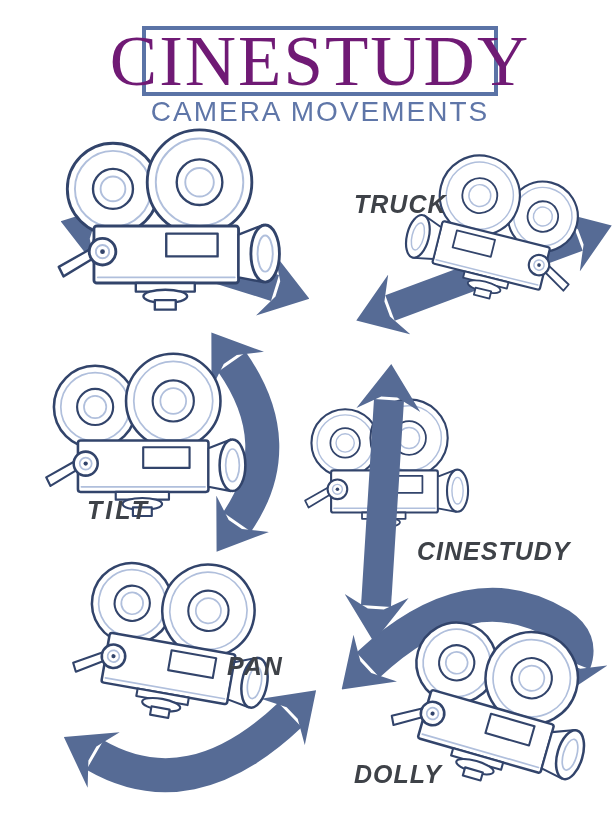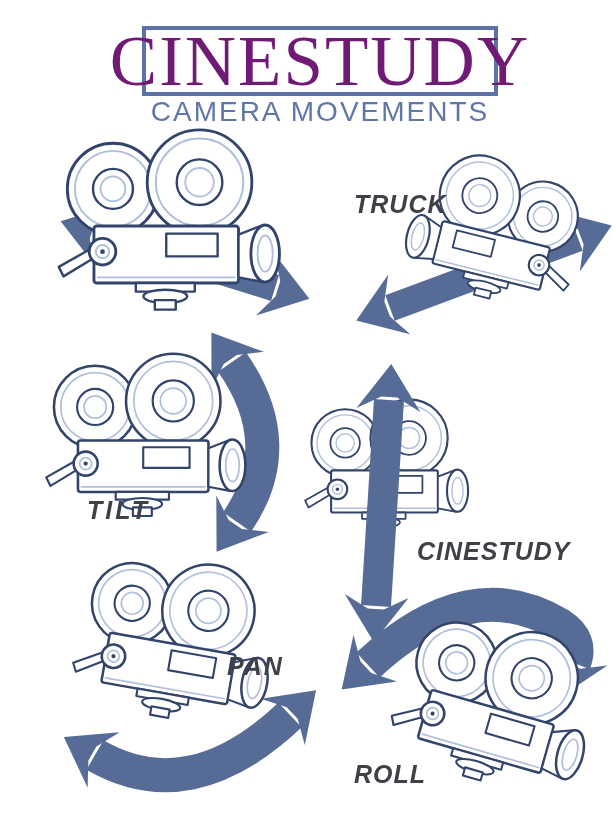--- a/index.html
+++ b/index.html
@@ -123,15 +123,15 @@
     </svg>
 
   <svg class="layer over" viewBox="0 0 616 830">
     <path class="straight thick" d="M389,400 L376,606"></path>
   </svg>
 
   <div class="mlabel lbl-truck">TRUCK</div>
   <div class="mlabel lbl-tilt">TILT</div>
   <div class="mlabel lbl-pedestal">CINESTUDY</div>
   <div class="mlabel lbl-pan">PAN</div>
-  <div class="mlabel lbl-roll">ROLL</div>
+  <div class="mlabel lbl-roll">DOLLY</div>
 
 </div>
 
 </body></html>

